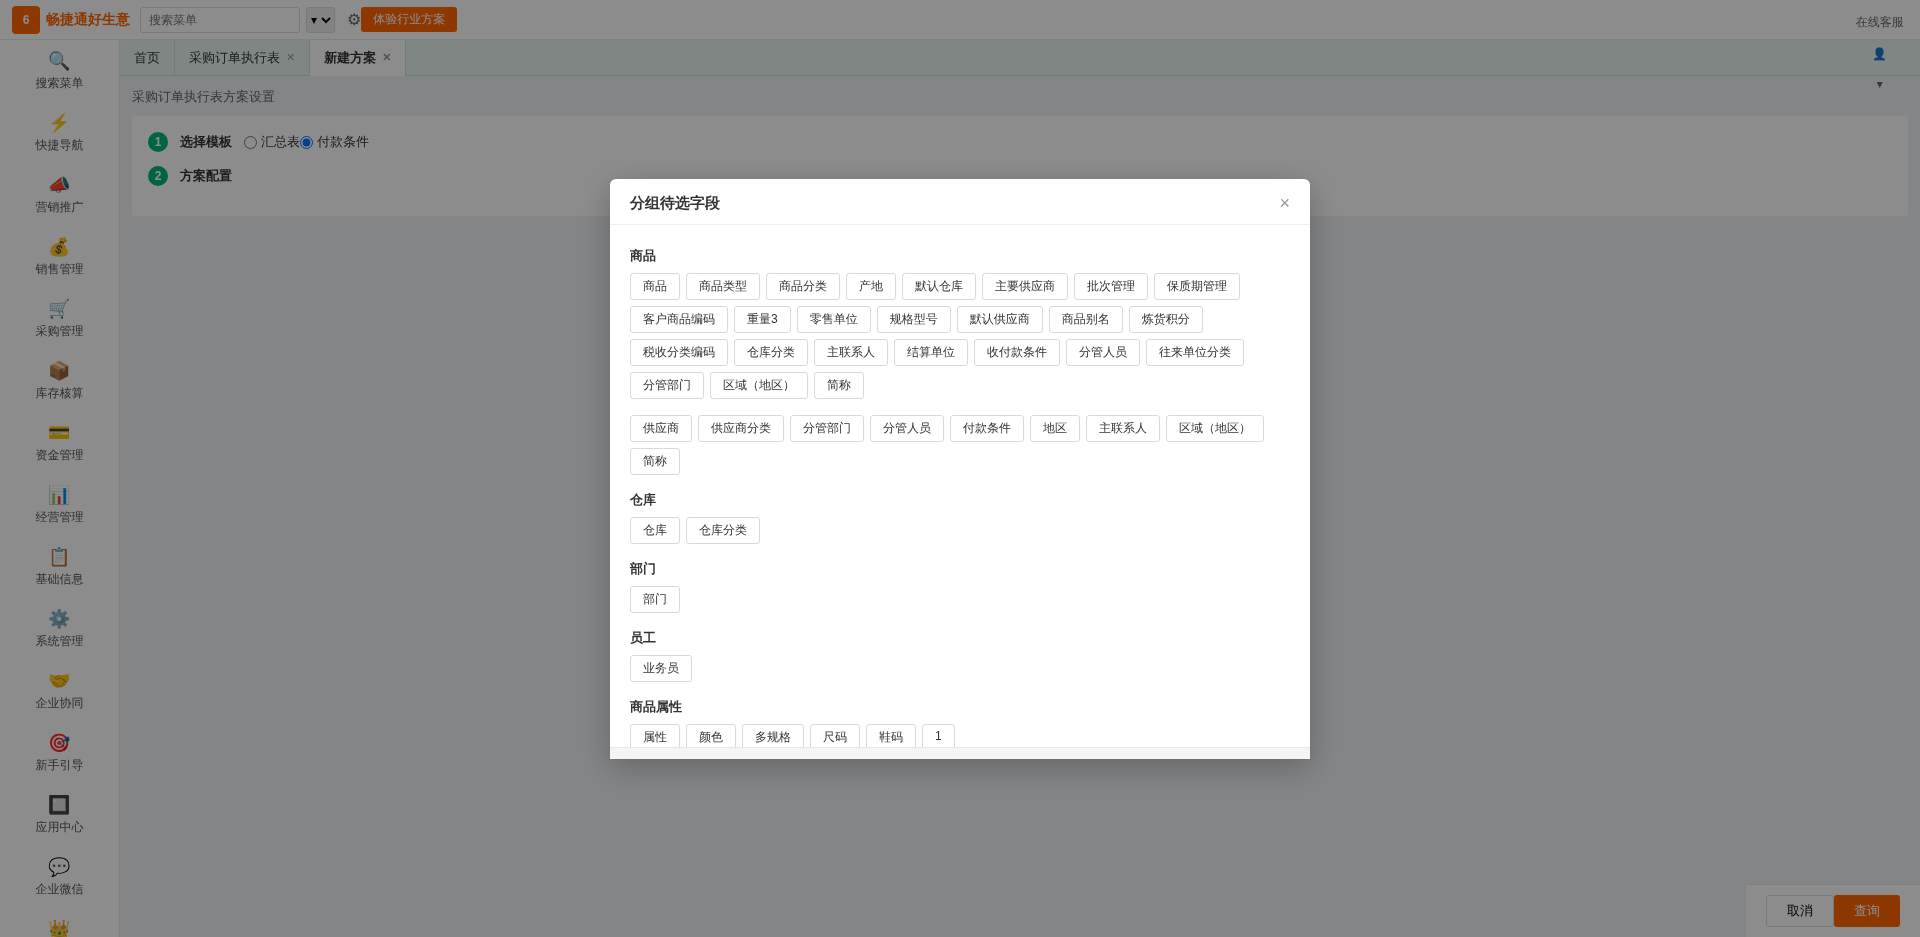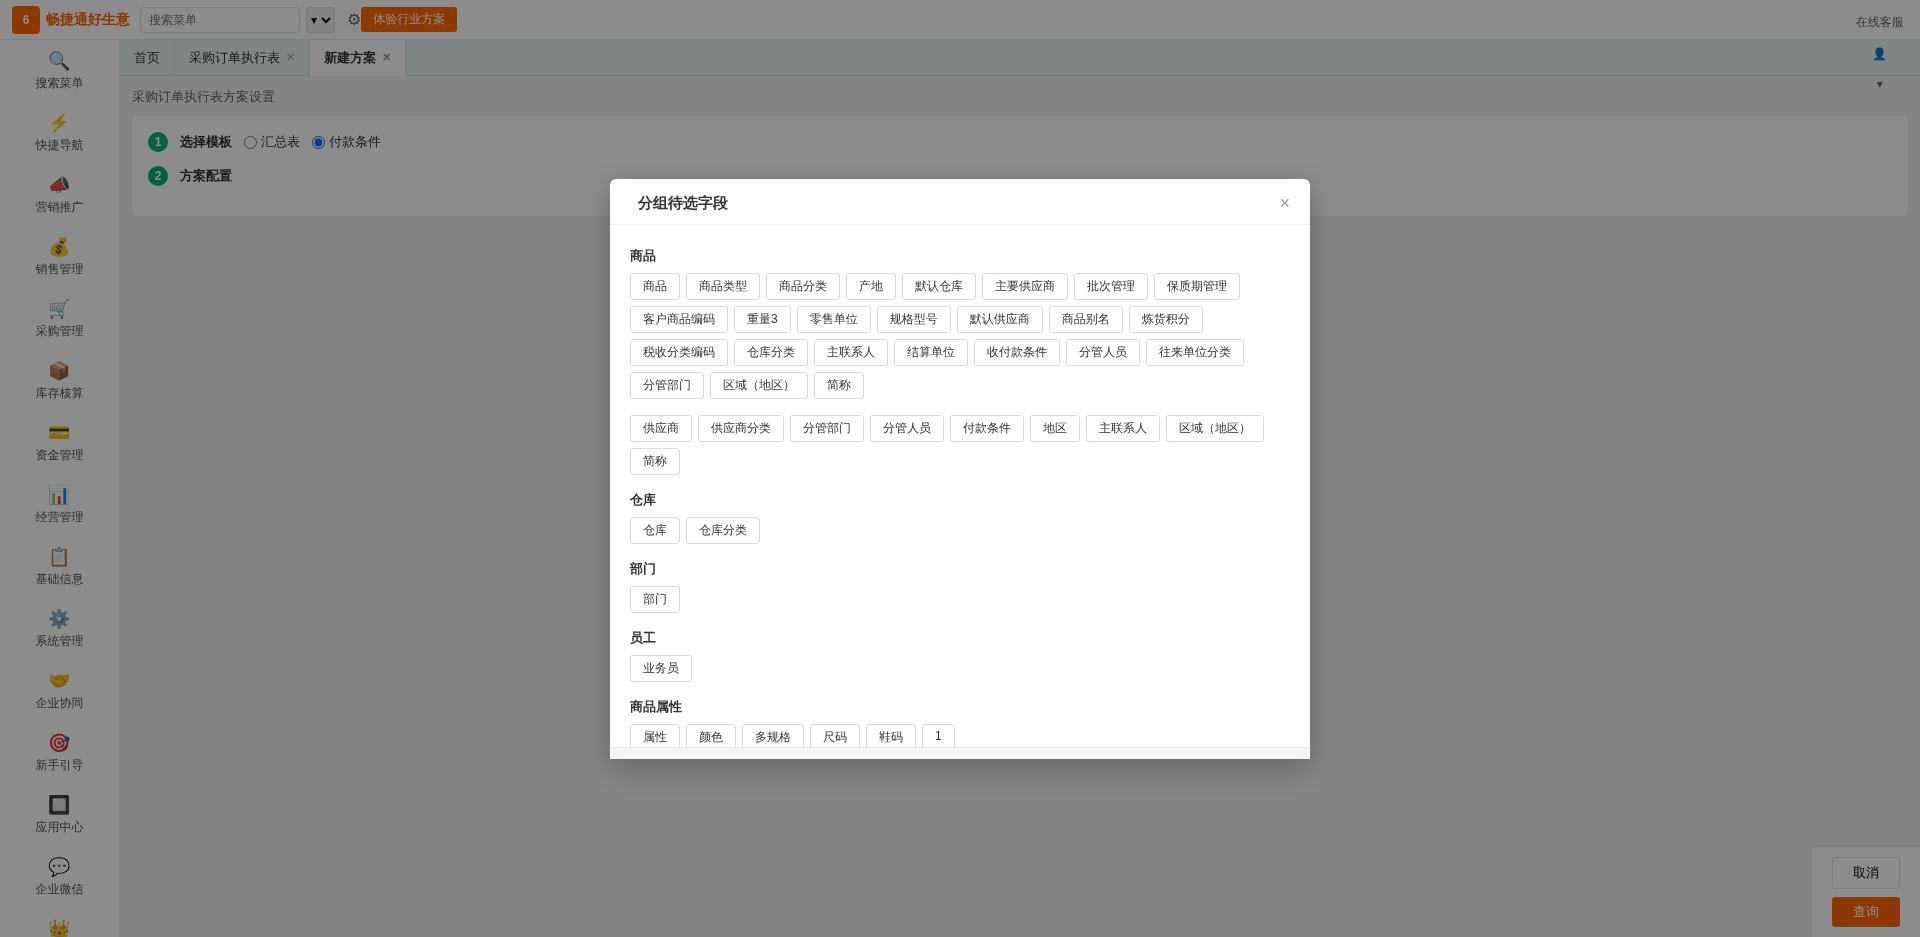--- a/index.html
+++ b/index.html
@@ -119,32 +119,31 @@
     .step-row {
       display: flex; align-items: center; gap: 12px; margin-bottom: 14px;
     }
     .step-num {
       background: #00b578; color: #fff;
       border-radius: 50%; width: 20px; height: 20px;
       display: flex; align-items: center; justify-content: center;
       font-size: 12px; font-weight: bold; flex-shrink: 0;
     }
     .step-label { font-size: 13px; font-weight: bold; }
-    .radio-group { display: flex; align-items: center; gap: 12px; }
+    .radio-group { display: flex; align-items: center; }
     .radio-group label { display: flex; align-items: center; gap: 4px; font-size: 13px; }
 
     
     .bottom-bar {
       position: fixed; bottom: 0; right: 0;
       padding: 10px 20px;
       background: #fff;
       border-top: 1px solid #e8e8e8;
-      display: flex; gap: 8px; justify-content: flex-start;
+      display: flex; gap: 0; justify-content: flex-start;
       z-index: 200;
-      flex-direction: column;
     }
     .btn-cancel {
       padding: 6px 20px; border: 1px solid #ddd;
       border-radius: 3px; cursor: pointer; background: #fff; font-size: 13px;
     }
     .btn-confirm {
       padding: 6px 20px; border: none;
       border-radius: 3px; cursor: pointer;
       background: #f60; color: #fff; font-size: 13px;
     }
@@ -159,21 +158,21 @@
     .modal {
       background: #fff;
       border-radius: 6px;
       width: 700px;
       max-height: 580px;
       display: flex; flex-direction: column;
       box-shadow: 0 8px 32px rgba(0,0,0,0.25);
     }
     .modal-header {
       display: flex; align-items: center; justify-content: space-between;
-      padding: 14px 20px 10px 28px;
+      padding: 14px 20px 10px 20px;
       border-bottom: 1px solid #f0f0f0;
       flex-shrink: 0;
     }
     .modal-title { font-size: 15px; font-weight: bold; }
     .modal-close { cursor: pointer; color: #999; font-size: 18px; }
     .modal-body {
       flex: 1;
       overflow-y: auto;
       padding: 22px 20px;
     }

